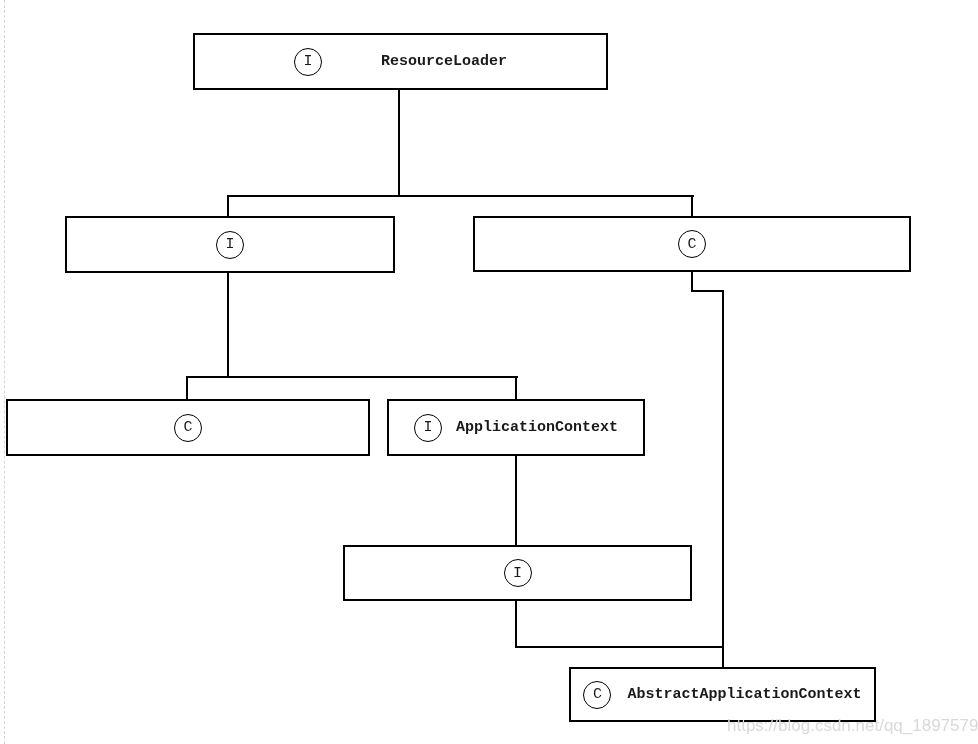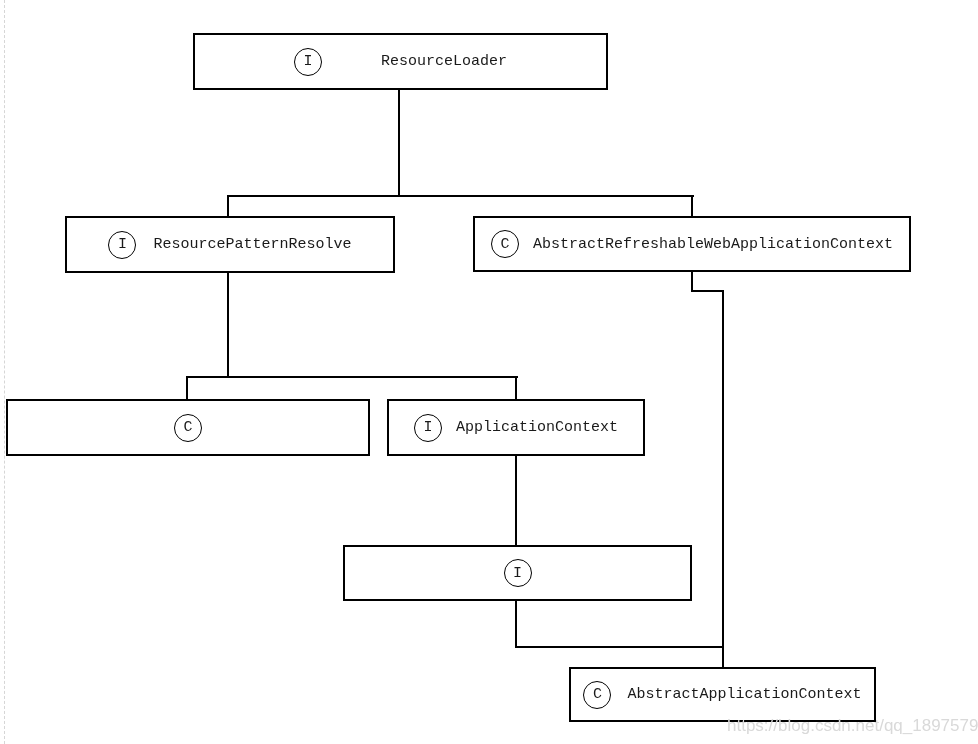--- a/index.html
+++ b/index.html
@@ -49,20 +49,21 @@
     align-items: center;
     justify-content: center;
     font-size: 15px;
     color: var(--text);
   }
   .node-label {
     font-size: 15px;
     color: var(--text);
     white-space: nowrap;
     letter-spacing: 0;
+    font-weight: bold;
   }
   
   #node-resource-loader        { left:193px; top:33px;  width:415px; height:57px; gap:59px; }
   #node-resource-pattern       { left:65px;  top:216px; width:330px; height:57px; gap:17px; }
   #node-abstract-refreshable   { left:473px; top:216px; width:438px; height:56px; gap:14px; }
   #node-path-matching          { left:6px;   top:399px; width:364px; height:57px; gap:0px;  }
   #node-application-context    { left:387px; top:399px; width:258px; height:57px; gap:14px; }
   #node-configurable           { left:343px; top:545px; width:349px; height:56px; gap:11px; }
   #node-abstract-application   { left:569px; top:667px; width:307px; height:55px; gap:16px; }
   
@@ -112,26 +113,24 @@
   <div id="edge-m" class="edge v"></div>
   <div id="edge-n" class="edge h"></div>
 
   <div id="node-resource-loader" class="node">
     <span class="type-circle">I</span>
     <span class="node-label">ResourceLoader</span>
   </div>
 
   <div id="node-resource-pattern" class="node">
     <span class="type-circle">I</span>
-    <span class="node-label">ResourcePatternResolve</span>
   </div>
 
   <div id="node-abstract-refreshable" class="node">
     <span class="type-circle">C</span>
-    <span class="node-label">AbstractRefreshableWebApplicationContext</span>
   </div>
 
   <div id="node-path-matching" class="node">
     <span class="type-circle">C</span>
   </div>
 
   <div id="node-application-context" class="node">
     <span class="type-circle">I</span>
     <span class="node-label">ApplicationContext</span>
   </div>

